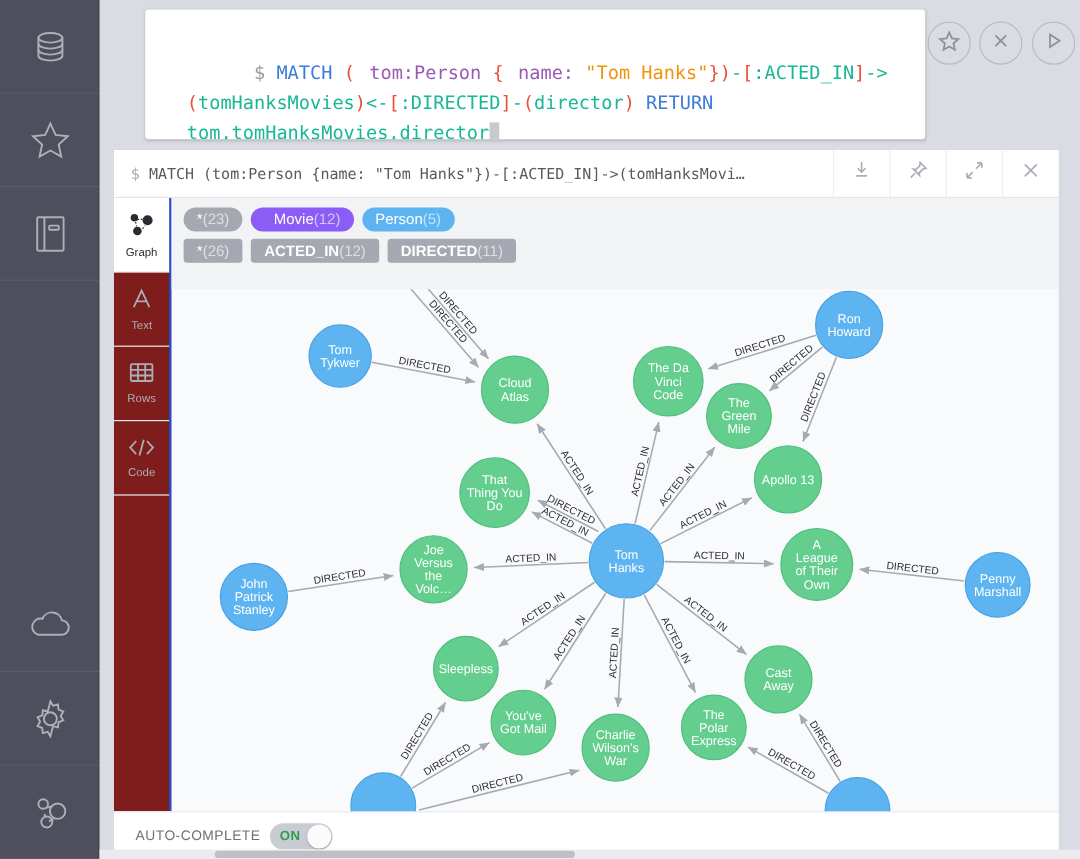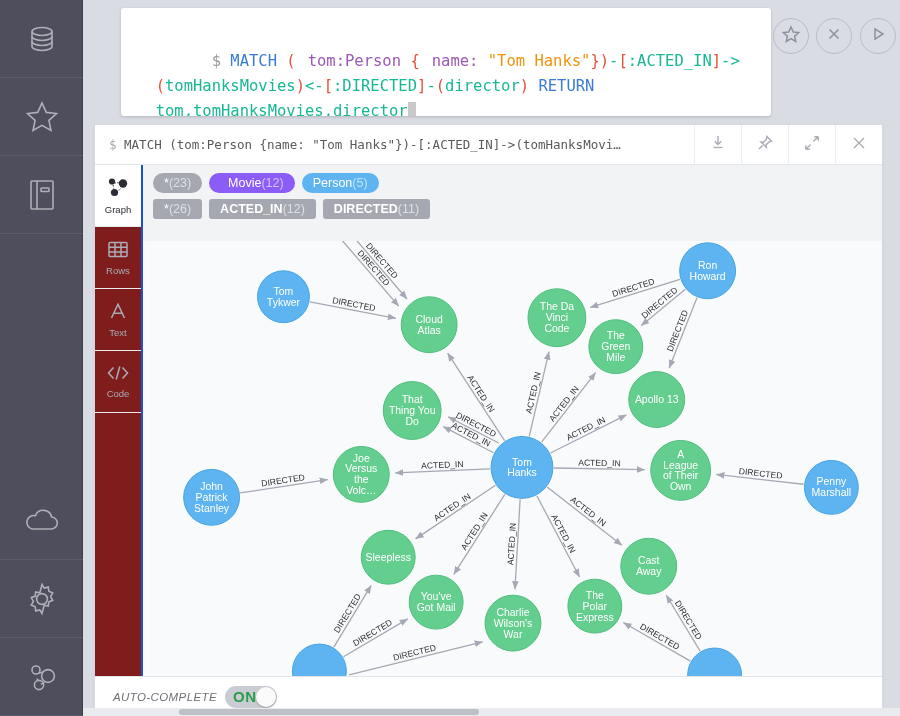--- a/index.html
+++ b/index.html
@@ -170,28 +170,28 @@
 
   
   #frame-foot {
     height: 40px; min-height: 40px;
     display: flex; align-items: center;
     border-top: 1px solid #E3E5EA;
     background: #fff;
     padding: 0 14px 0 18px;
   }
   #foot-status { flex: 1 1 auto; font-size: 12.5px; color: #5C5C63; }
-  #foot-ac-label { font-size: 11.5px; color: #6E7179; letter-spacing: .4px; margin-right: 8px; font-style: italic; }
+  #foot-ac-label { font-size: 11.5px; color: #6E7179; letter-spacing: .4px; margin-right: 8px; }
   #foot-toggle {
     width: 52px; height: 22px; border-radius: 11px;
     background: #C9CCD2; position: relative; cursor: pointer;
     display: flex; align-items: center;
   }
   #foot-toggle .on-txt {
-    font-size: 15px; font-weight: bold; color: #2C9E4B;
+    font-size: 11px; font-weight: bold; color: #2C9E4B;
     margin-left: 8px; letter-spacing: .5px;
   }
   #foot-toggle .knob {
     position: absolute; right: 1px; top: 1px;
     width: 20px; height: 20px; border-radius: 50%;
     background: #FBFBFC; box-shadow: 0 1px 2px rgba(0,0,0,.25);
   }
   #scrollbar {
     position: absolute; left: 83px; bottom: 0; width: 817px; height: 8px;
     background: #EAEBEE;
@@ -365,38 +365,38 @@
                 <circle cx="6" cy="5.5" r="3.1" fill="#2B2B33"></circle>
                 <circle cx="17" cy="7.5" r="4.2" fill="#2B2B33"></circle>
                 <circle cx="8.5" cy="16.5" r="3.6" fill="#2B2B33"></circle>
                 <path d="M8.5 7 13 6.6M7 9 7.8 12.6m5 1.9 2.2-2.5" stroke="#2B2B33" stroke-width="1" stroke-dasharray="1.4 1.4" fill="none"></path>
               </svg>
             </span>
             <span>Graph</span>
           </div>
           <div class="vtab">
             <span>
+              <svg width="22" height="20" viewBox="0 0 22 20">
+                  <g class="vt-ico" stroke-width="1.3">
+                <path d="M4.5 17 11 3.2 17.5 17M7.2 12.2h7.6"></path>
+              </g>
+                </svg>
+            </span>
+            <span>Text</span>
+          </div>
+          <div class="vtab">
+            <span>
               <svg width="22" height="19" viewBox="0 0 22 19">
                   <g class="vt-ico">
                 <rect x="2" y="2.5" width="18" height="14" rx="1"></rect>
                 <path d="M2 7.2h18M2 11.9h18M8 2.5v14M14 2.5v14"></path>
               </g>
                 </svg>
             </span>
             <span>Rows</span>
-          </div>
-          <div class="vtab">
-            <span>
-              <svg width="22" height="20" viewBox="0 0 22 20">
-                  <g class="vt-ico" stroke-width="1.3">
-                <path d="M4.5 17 11 3.2 17.5 17M7.2 12.2h7.6"></path>
-              </g>
-                </svg>
-            </span>
-            <span>Text</span>
           </div>
           <div class="vtab">
             <span>
               <svg width="24" height="18" viewBox="0 0 24 18">
                   <g class="vt-ico" stroke-width="1.5">
                 <path d="M7.5 3.5 2.5 9l5 5.5M16.5 3.5 21.5 9l-5 5.5M13.8 2.5 10.2 15.5"></path>
               </g>
                 </svg>
             </span>
             <span>Code</span>

